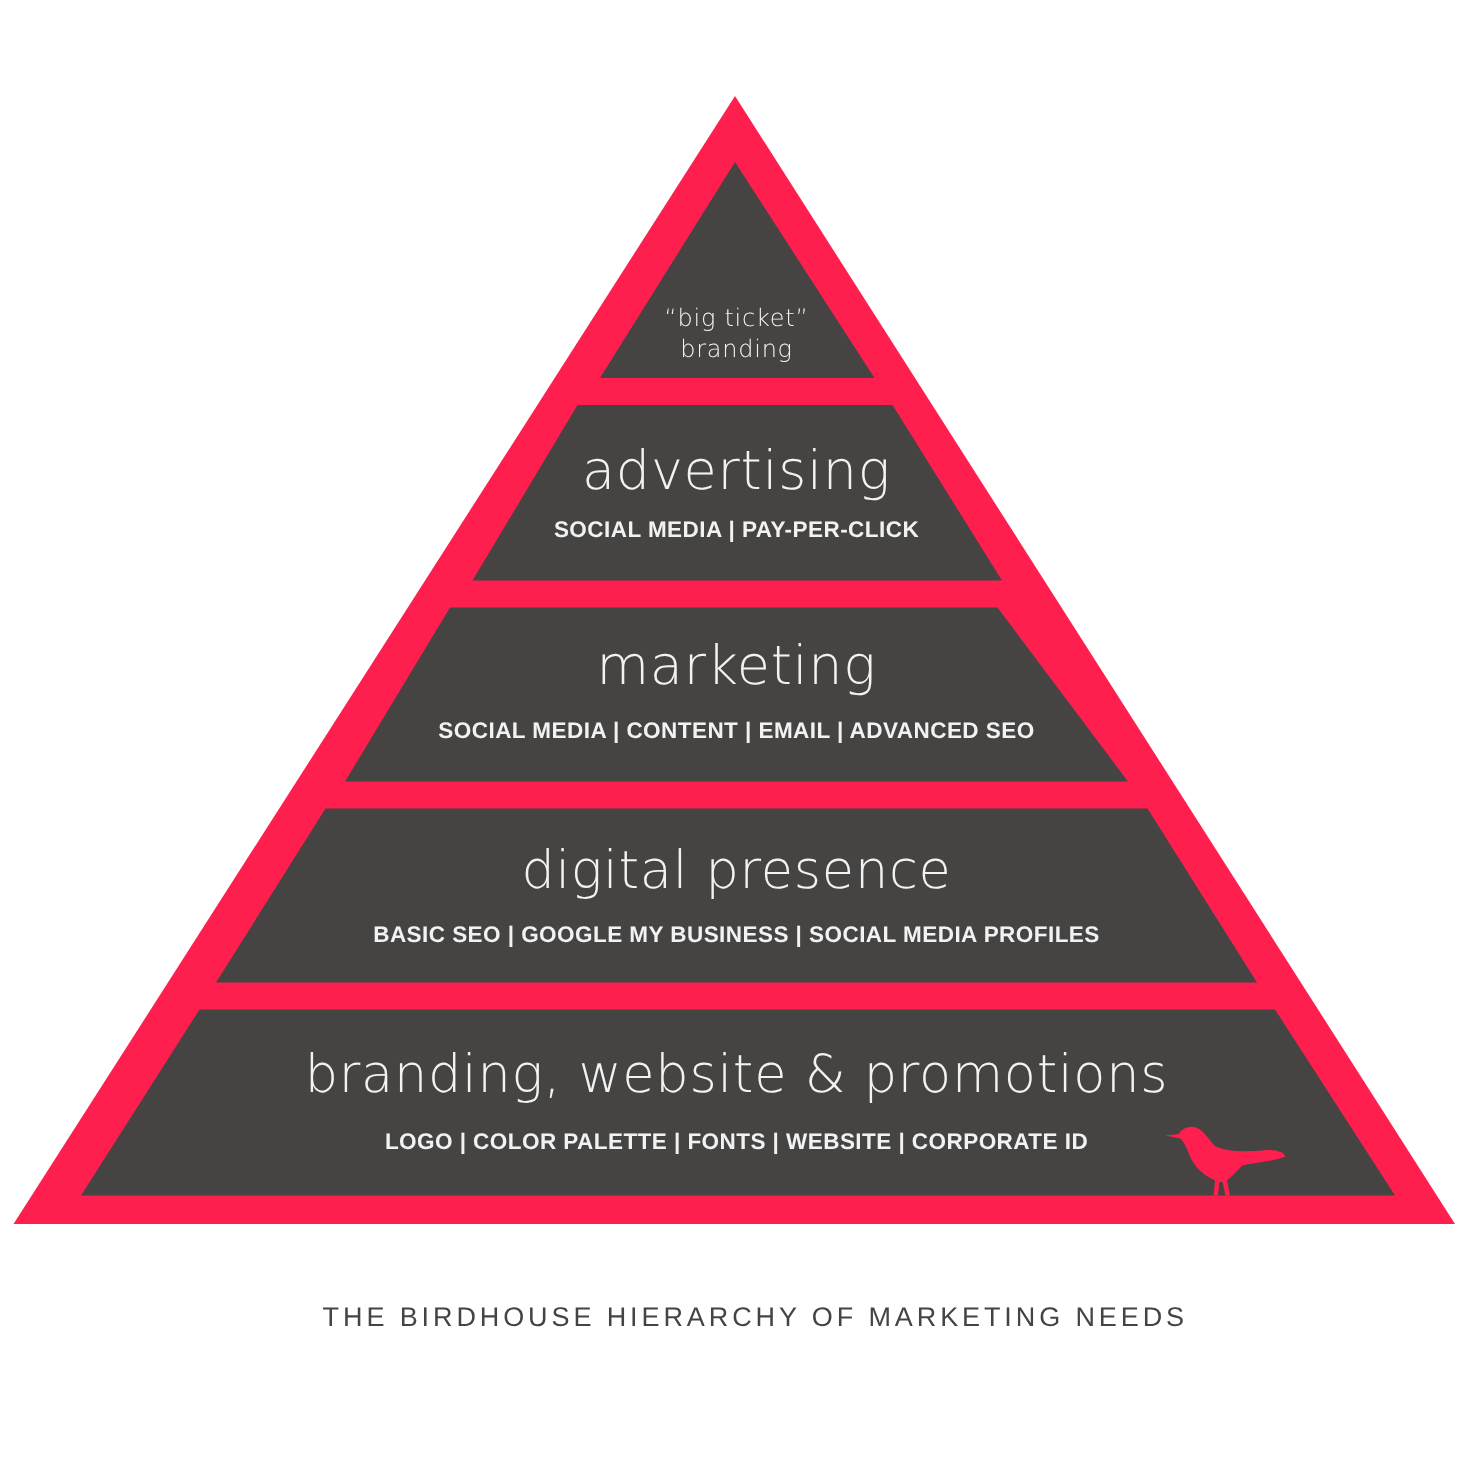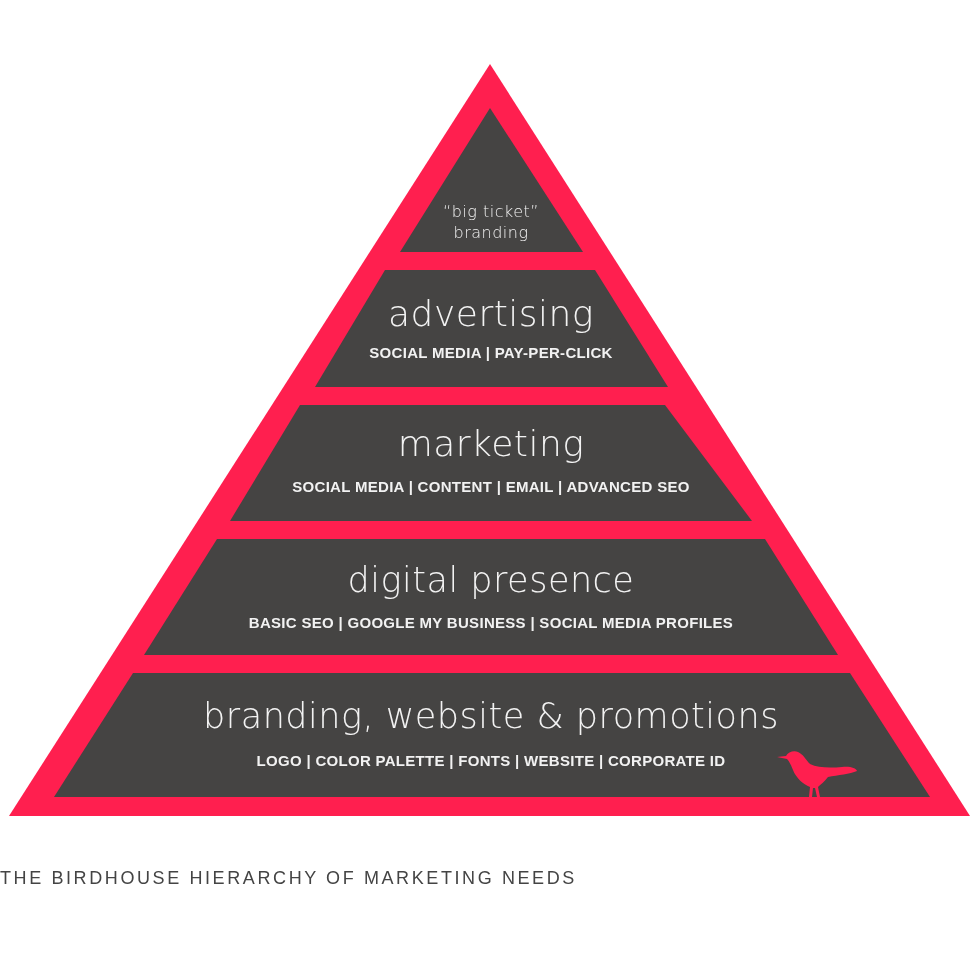--- a/index.html
+++ b/index.html
@@ -1,21 +1,21 @@
 <!DOCTYPE html>
 <html><head>
   <meta charset="utf-8">
   <style>
     html, body { margin: 0; padding: 0; background: #ffffff; }
     body { width: 980px; height: 980px; position: relative; overflow: hidden; font-family: "DejaVu Sans", sans-serif; }
     #diagram { position: absolute; left: 0; top: 0; width: 980px; height: 980px; }
     .tier-title { font-family: "DejaVu Sans", sans-serif; font-weight: 200; fill: #f2f2f2; letter-spacing: 0.5px; }
     .tier-sub { font-family: "Liberation Sans", sans-serif; font-weight: 700; fill: #f2f2f2; letter-spacing: 0.3px; }
     .caption {
-      position: absolute; left: 0; top: 868px; width: 792px; text-align: left;
+      position: absolute; left: 0; top: 868px; width: 792px; text-align: right;
       font-family: "Liberation Sans", sans-serif; font-size: 18px; letter-spacing: 2.6px;
       color: #444444; font-weight: 400;
     }
   </style>
 </head>
 <body>
 
 <svg id="diagram" width="980" height="980" viewBox="0 0 980 980" xmlns="http://www.w3.org/2000/svg">
 
   <polygon points="490,64 970,816 9,816" fill="#FF1F4F"></polygon>

